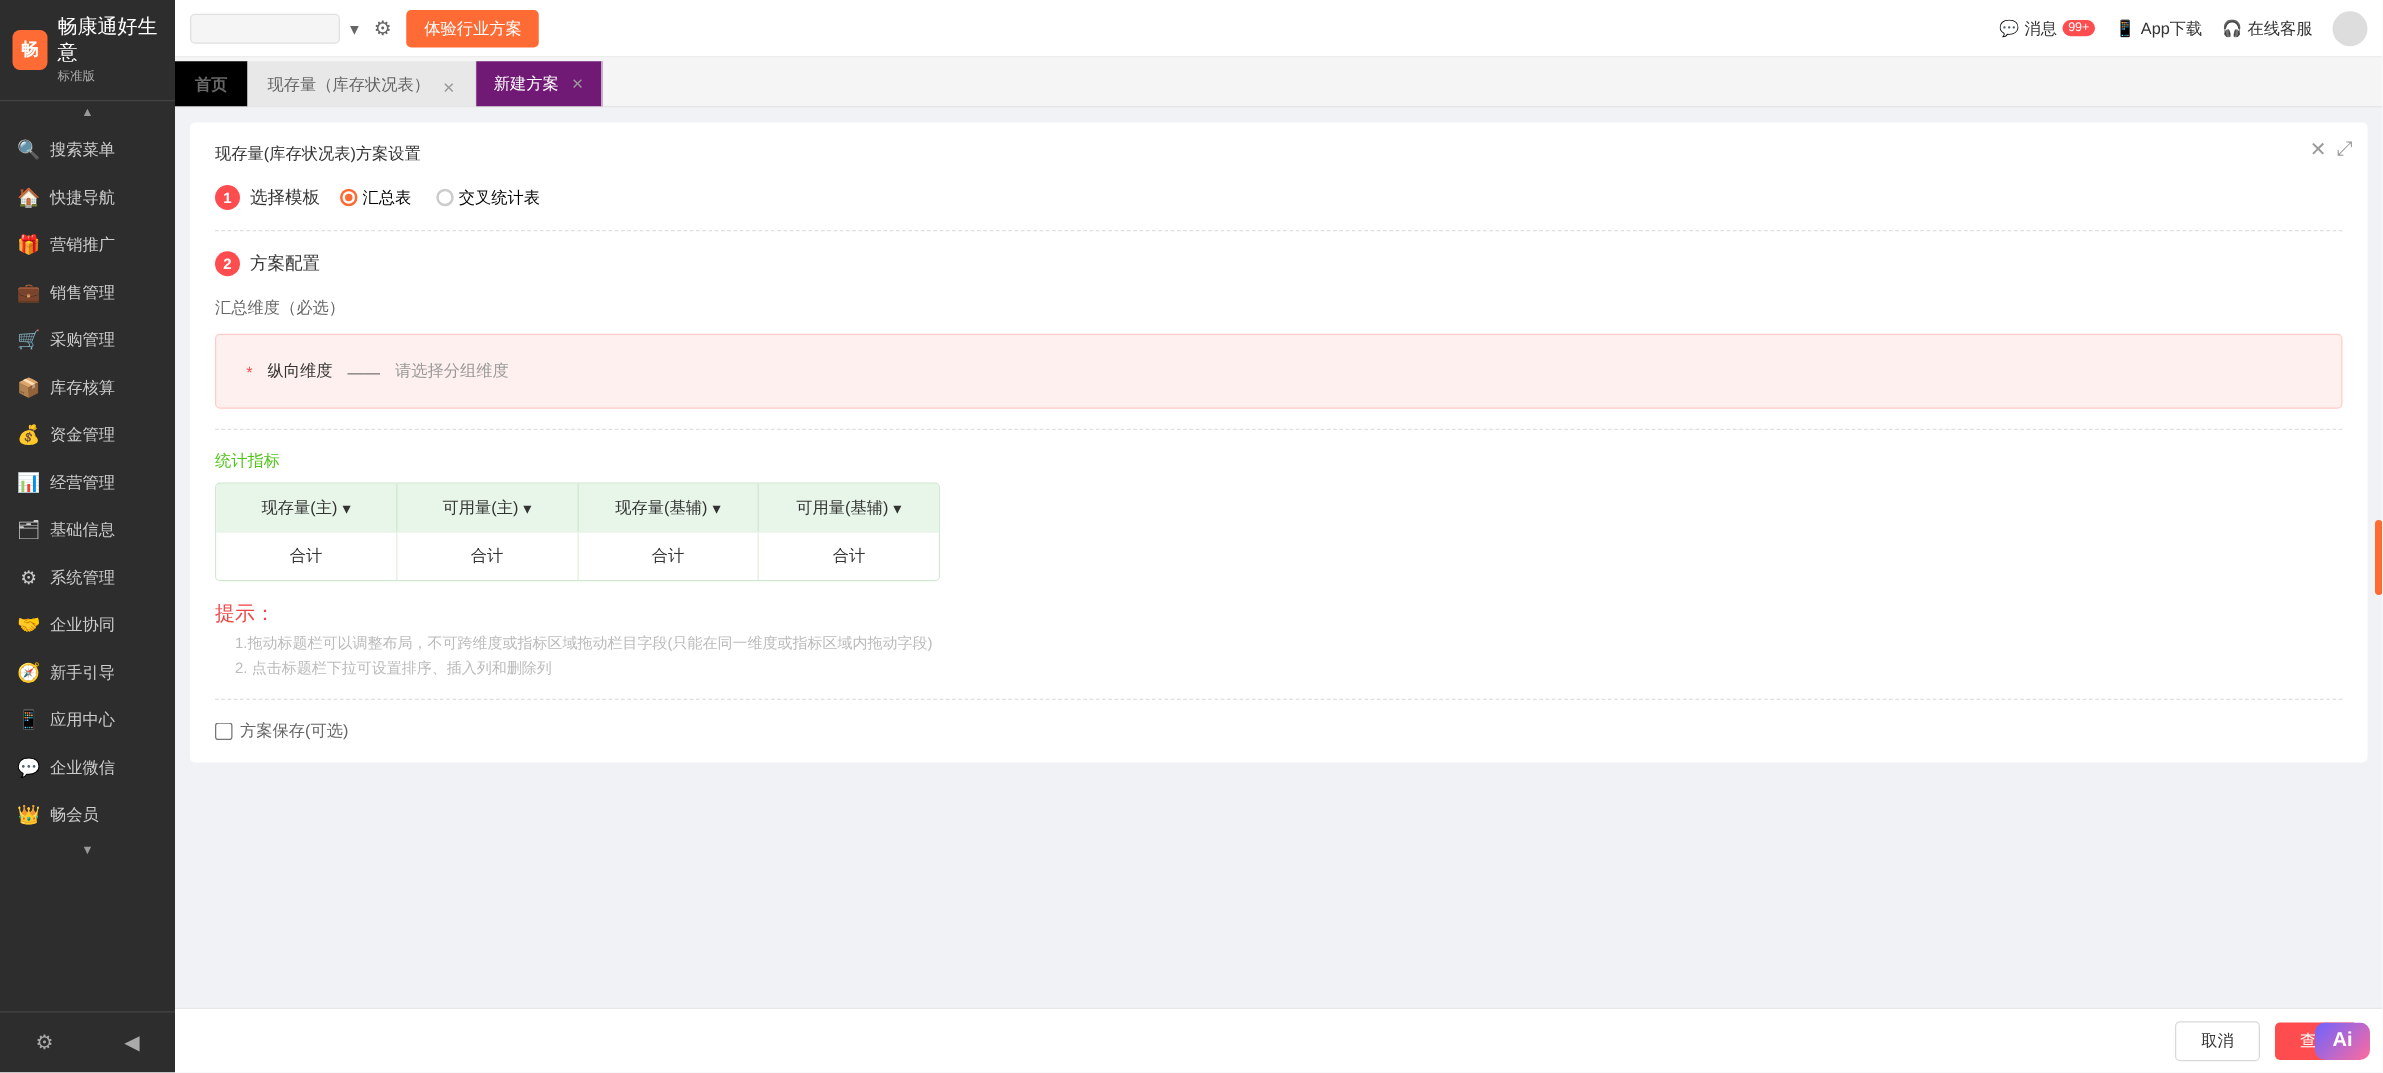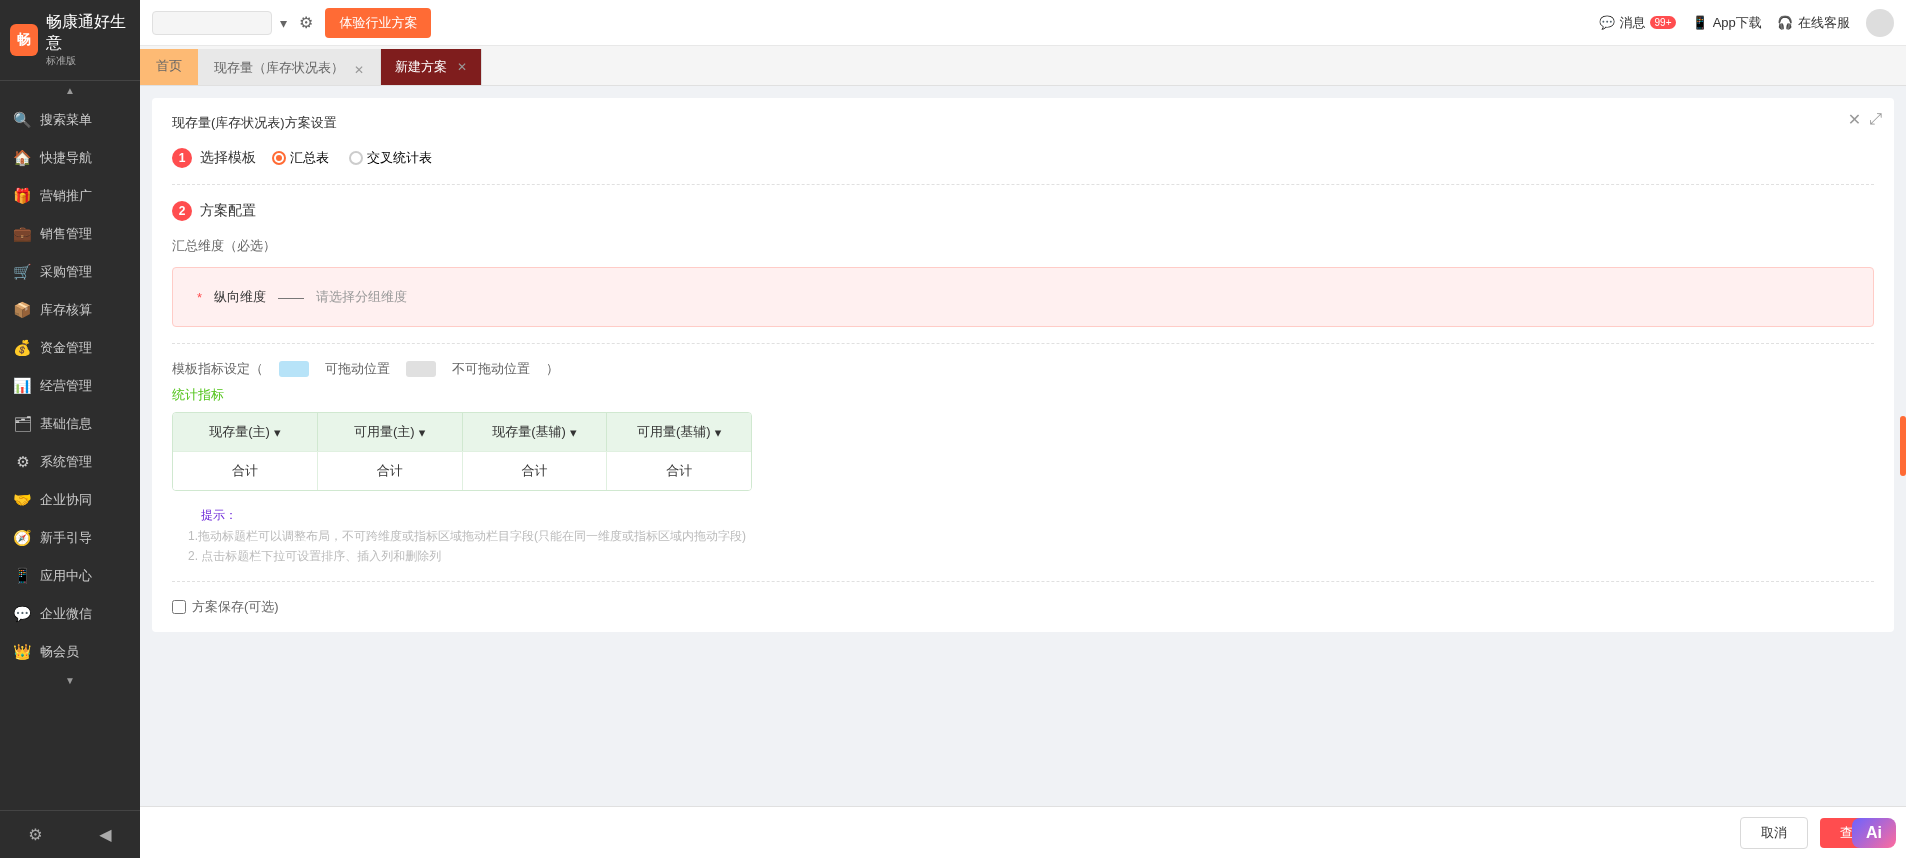--- a/index.html
+++ b/index.html
@@ -95,23 +95,23 @@
     }
     .tab {
       display: flex; align-items: flex-end; gap: 6px;
       padding: 8px 16px;
       font-size: 13px; color: #666;
       cursor: pointer; background: #e8e8e8;
       border-right: 1px solid #ddd;
       height: 36px;
     }
     .tab-close { font-size: 12px; color: #999; margin-left: 4px; }
-    .tab-home { font-size: 13px; color: #666; padding: 8px 16px; background: #fdba74; height: 36px; display: flex; align-items: flex-start; }
+    .tab-home { font-size: 13px; color: #666; padding: 8px 16px; background: #000000; height: 36px; display: flex; align-items: flex-end; font-weight: bold; }
     .tab-new {
-      background: #7f1d1d; color: #fff;
+      background: #701a75; color: #fff;
       padding: 8px 14px; display: flex; align-items: center; gap: 6px;
       height: 36px; font-size: 13px;
     }
 
     
     .content-area {
       flex: 1; overflow-y: auto; background: #f0f2f5;
       padding: 12px;
       position: relative;
     }
@@ -208,21 +208,21 @@
     }
     .stats-cell {
       flex: 1; text-align: center; padding: 10px 8px;
       border-right: 1px solid #e0f0e0;
       font-size: 13px; color: #333;
     }
     .stats-cell:last-child { border-right: none; }
 
     
     .tips-section { margin-top: 16px; }
-    .tips-title { font-size: 12px; color: #6d28d9; margin-bottom: 4px; margin-left: 29px; }
+    .tips-title { font-size: 16px; color: #ef4444; margin-bottom: 4px; }
     .tip-item { font-size: 12px; color: #bbb; margin-bottom: 3px; padding-left: 16px; }
 
     
     .save-option {
       display: flex; align-items: center; gap: 6px;
       font-size: 13px; color: #666; margin-top: 16px;
     }
     .save-checkbox { width: 14px; height: 14px; border: 1px solid #ccc; border-radius: 2px; cursor: pointer; }
 
     
@@ -429,28 +429,20 @@
 
         <div class="dimension-box">
           <span class="dim-required">*</span>
           <span class="dim-label">纵向维度</span>
           <span class="dim-arrow">——</span>
           <span class="dim-placeholder">请选择分组维度</span>
         </div>
 
         <hr class="section-divider">
 
-        <div class="indicator-row">
-          <span>模板指标设定（</span>
-          <span class="indicator-badge badge-movable"></span>
-          <span>可拖动位置</span>
-          <span class="indicator-badge badge-fixed"></span>
-          <span>不可拖动位置</span>
-          <span>）</span>
-        </div>
 
         <div class="stats-label">统计指标</div>
         <div class="stats-table">
           <div class="stats-table-header">
             <div class="stats-col">
               <span>现存量(主)</span>
               <span>▾</span>
             </div>
             <div class="stats-col">
               <span>可用量(主)</span>

